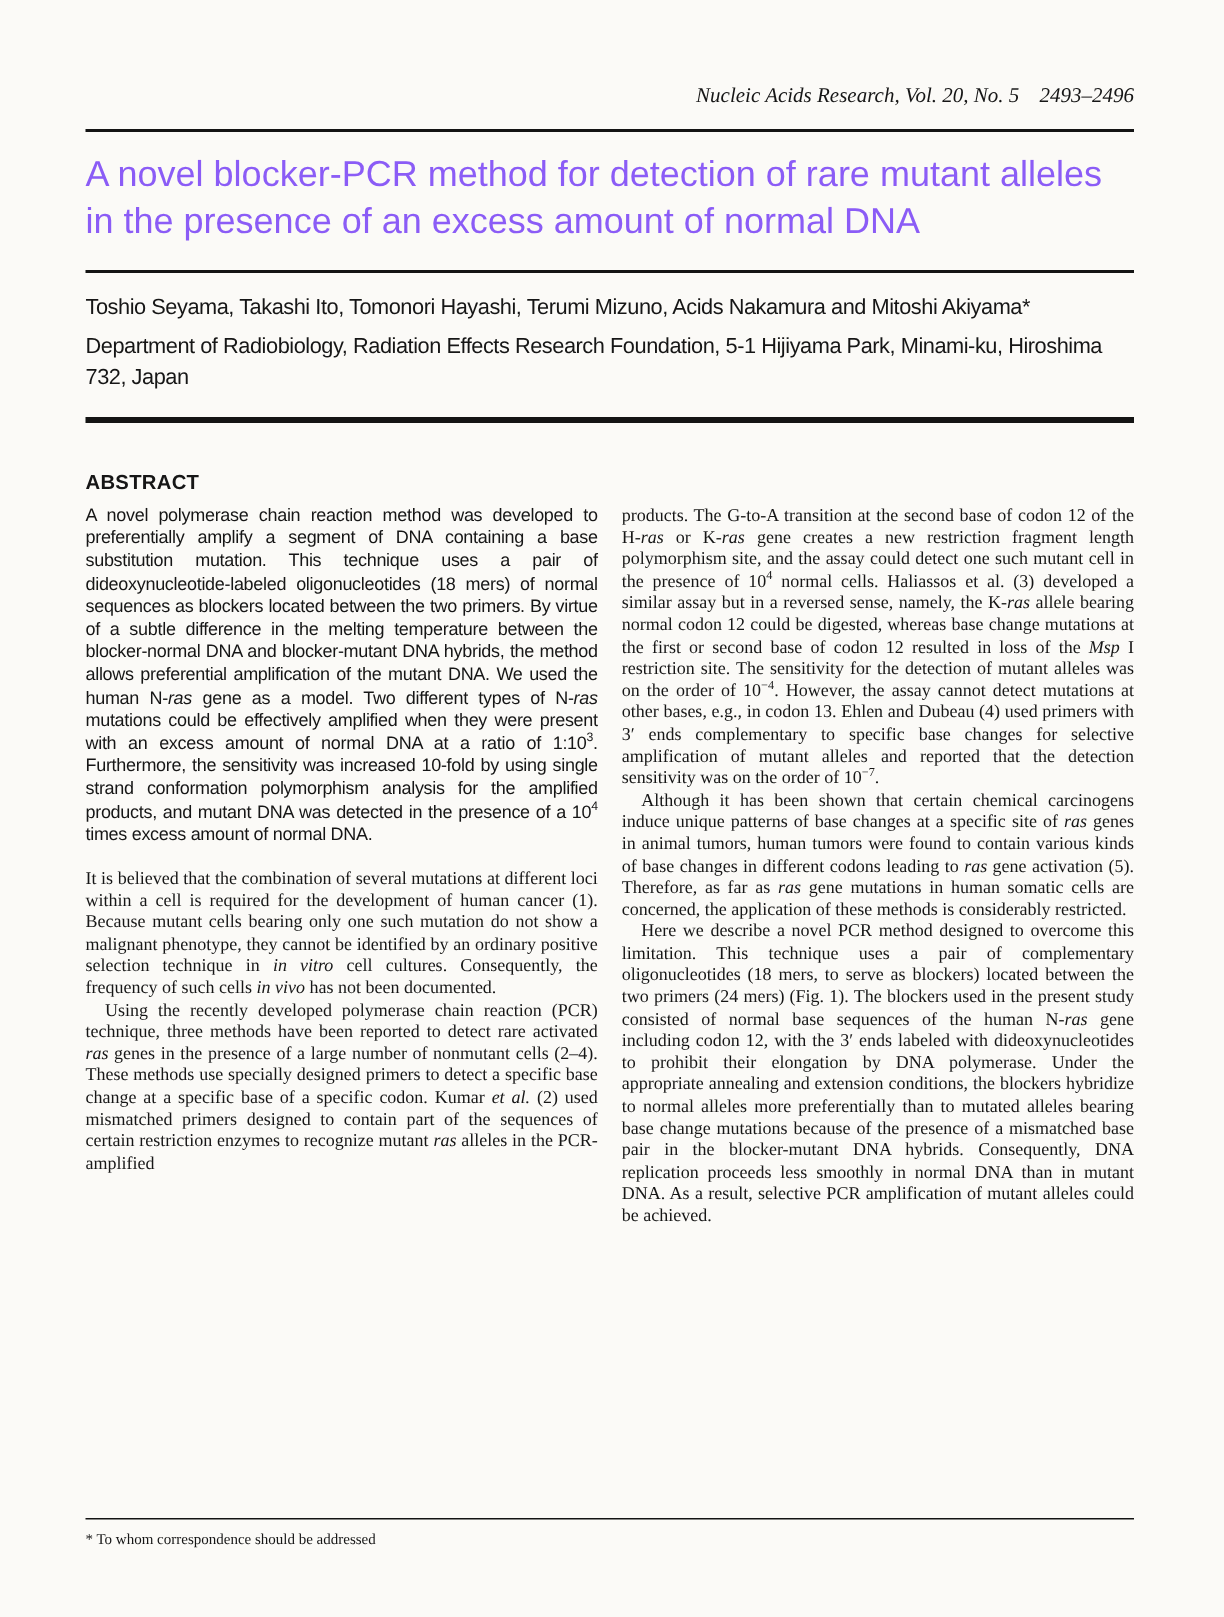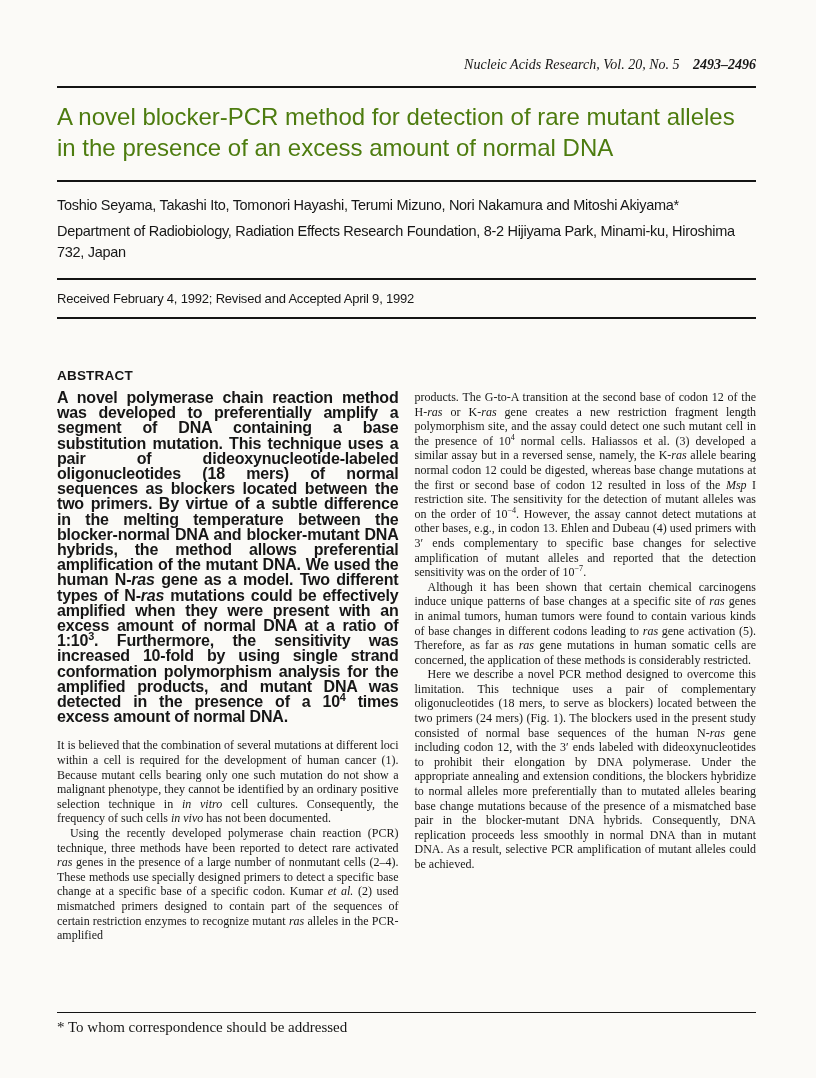--- a/index.html
+++ b/index.html
@@ -19,37 +19,37 @@
     font-family: "Liberation Serif", serif;
   }
   .journal-line {
     text-align: right;
     font-style: italic;
     font-size: 14px;
     line-height: 17px;
     margin-bottom: 13px;
   }
   .journal-pages {
-    font-weight: bold;
+    font-weight: normal;
     margin-left: 10px;
   }
   .rule {
     border: none;
     border-top: 2px solid #141414;
     margin: 0;
     width: 100%;
   }
   .rule-thin { border-top-width: 1px; }
   .title {
     font-family: "Liberation Sans", sans-serif;
     font-size: 24px;
     font-weight: 400;
     line-height: 31px;
     margin: 13px 0 17px 0;
-    color: #4d7c0f;
+    color: #8b5cf6;
   }
   .authors {
     font-family: "Liberation Sans", sans-serif;
     font-size: 14.5px;
     letter-spacing: -0.3px;
     line-height: 21px;
     margin: 13px 0 5px 0;
   }
   .affiliation {
     font-family: "Liberation Sans", sans-serif;
@@ -61,39 +61,39 @@
   .received {
     font-family: "Liberation Sans", sans-serif;
     font-size: 13px;
     letter-spacing: -0.2px;
     line-height: 17px;
     margin: 10px 0 10px 0;
   }
   .columns {
     display: flex;
     gap: 16px;
-    margin-top: 49px;
+    margin-top: 32px;
   }
   .col {
     flex: 1 1 0;
     min-width: 0;
   }
   .col-right { padding-top: 22px; }
   .section-heading {
     font-family: "Liberation Sans", sans-serif;
     font-size: 13.5px;
     font-weight: bold;
     letter-spacing: 0.2px;
     margin: 0 0 7px 0;
   }
   .intro-heading { margin-top: 16px; }
   .abstract-text {
     font-family: "Liberation Sans", sans-serif;
-    font-weight: bold;
-    font-size: 16px;
+    font-weight: normal;
+    font-size: 12px;
     letter-spacing: -0.2px;
     line-height: 15.2px;
     text-align: justify;
     margin: 0 0 14px 0;
   }
   .col p.body-par {
     font-family: Liberation Serif, serif;
     font-size: 12px;
     line-height: 14.6px;
     text-align: justify;
@@ -102,47 +102,46 @@
   .col p.indent { text-indent: 13px; }
   sup { font-size: 68%; line-height: 0; }
   .footer {
     position: absolute;
     left: 57px;
     right: 60px;
     bottom: 44px;
   }
   .footnote {
     font-family: "Liberation Serif", serif;
-    font-size: 15px;
+    font-size: 10px;
     line-height: 14px;
     margin-top: 7px;
   }
 </style>
 </head>
 <body>
 
 <div class="page">
 
   <div class="journal-line">
     <span class="journal-name">Nucleic Acids Research, Vol. 20, No. 5</span>
     <span class="journal-pages">2493–2496</span>
   </div>
 
   <hr class="rule">
 
   <h1 class="title">A novel blocker-PCR method for detection of rare mutant alleles in the presence of an excess amount of normal DNA</h1>
 
   <hr class="rule">
 
-  <div class="authors">Toshio Seyama, Takashi Ito, Tomonori Hayashi, Terumi Mizuno, Nori Nakamura and Mitoshi Akiyama*</div>
-  <div class="affiliation">Department of Radiobiology, Radiation Effects Research Foundation, 8-2 Hijiyama Park, Minami-ku, Hiroshima 732, Japan</div>
+  <div class="authors">Toshio Seyama, Takashi Ito, Tomonori Hayashi, Terumi Mizuno, Acids Nakamura and Mitoshi Akiyama*</div>
+  <div class="affiliation">Department of Radiobiology, Radiation Effects Research Foundation, 5-1 Hijiyama Park, Minami-ku, Hiroshima 732, Japan</div>
 
   <hr class="rule">
 
-  <div class="received">Received February 4, 1992; Revised and Accepted April 9, 1992</div>
 
   <hr class="rule">
 
   <div class="columns">
 
     <div class="col col-left">
       <h2 class="section-heading">ABSTRACT</h2>
       <p class="abstract-text">A novel polymerase chain reaction method was developed to preferentially amplify a segment of DNA containing a base substitution mutation. This technique uses a pair of dideoxynucleotide-labeled oligonucleotides (18 mers) of normal sequences as blockers located between the two primers. By virtue of a subtle difference in the melting temperature between the blocker-normal DNA and blocker-mutant DNA hybrids, the method allows preferential amplification of the mutant DNA. We used the human N-<i>ras</i> gene as a model. Two different types of N-<i>ras</i> mutations could be effectively amplified when they were present with an excess amount of normal DNA at a ratio of 1:10<sup>3</sup>. Furthermore, the sensitivity was increased 10-fold by using single strand conformation polymorphism analysis for the amplified products, and mutant DNA was detected in the presence of a 10<sup>4</sup> times excess amount of normal DNA.</p>
 
       <p class="body-par">It is believed that the combination of several mutations at different loci within a cell is required for the development of human cancer (1). Because mutant cells bearing only one such mutation do not show a malignant phenotype, they cannot be identified by an ordinary positive selection technique in <i>in vitro</i> cell cultures. Consequently, the frequency of such cells <i>in vivo</i> has not been documented.</p>

